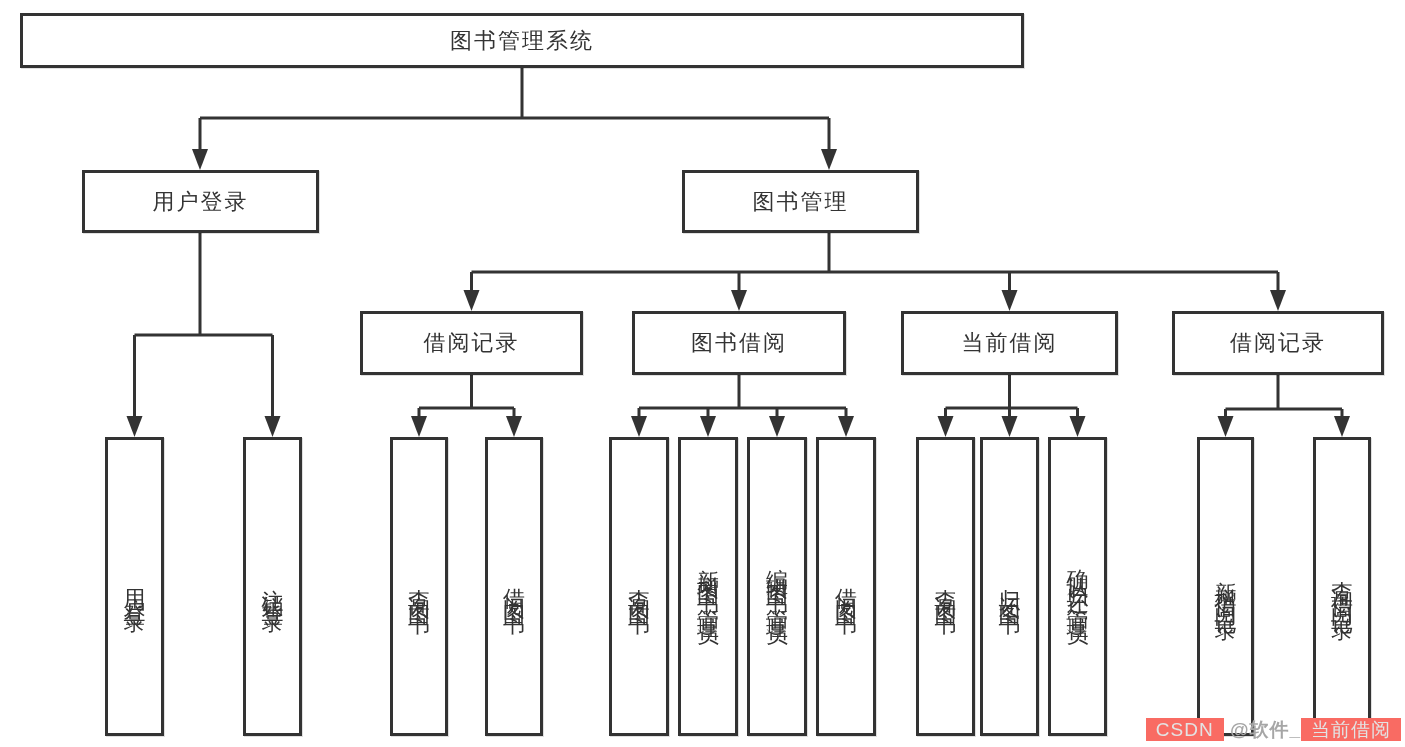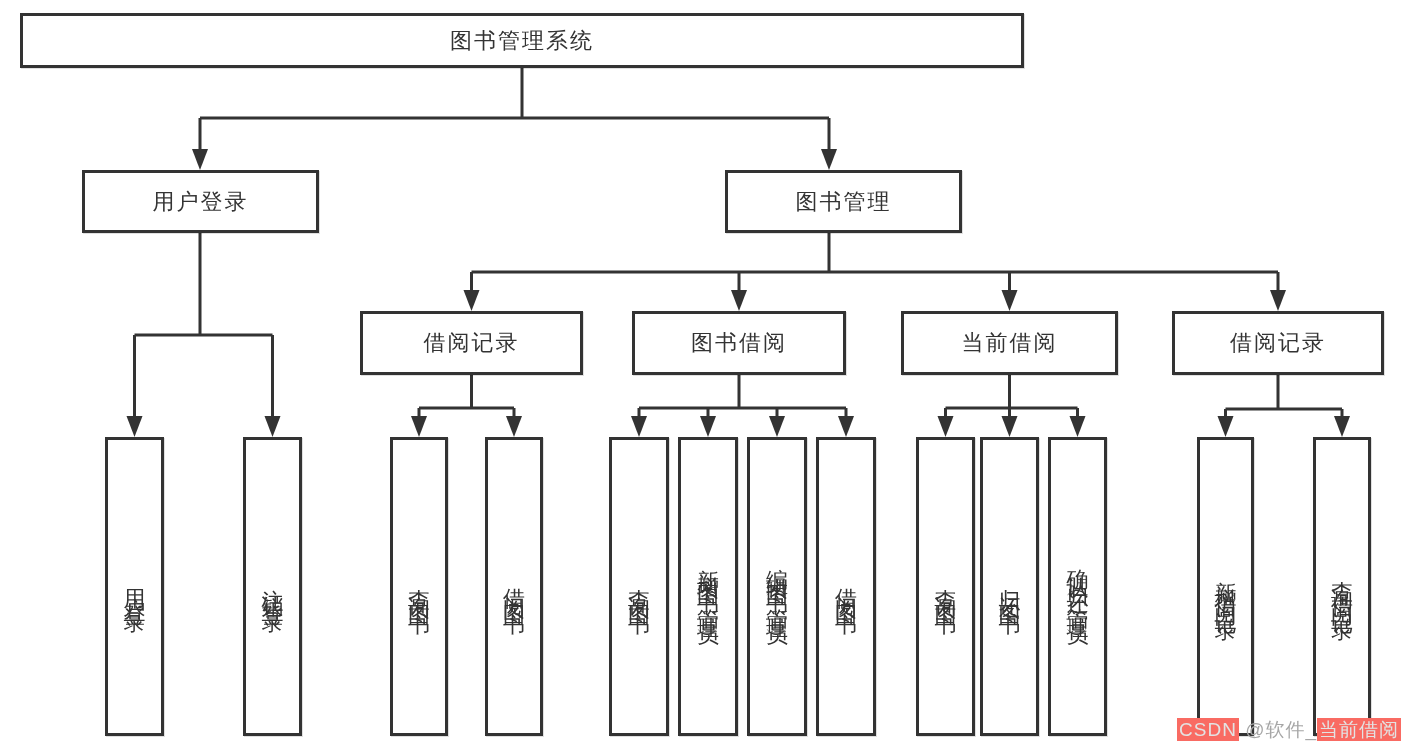--- a/index.html
+++ b/index.html
@@ -15,22 +15,22 @@
   }
   .node.h span{font-size:22px;letter-spacing:2px;white-space:nowrap;}
   .node.v span{
     writing-mode:vertical-rl;font-size:22px;letter-spacing:8px;line-height:1;
     white-space:nowrap;
   }
   .watermark{
     position:absolute;right:4px;bottom:4px;font-size:19px;letter-spacing:1px;
     white-space:nowrap;color:#a6a6a6;
   }
-  .watermark .wm-hl{background:#f96b63;color:#e3e3e3;padding:1px 2px;}
-  .watermark .wm-plain{color:#a6a6a6;}
+  .watermark .wm-hl{background:#f96b63;color:#e3e3e3;padding:1px 10px;}
+  .watermark .wm-plain{color:#a6a6a6;font-weight:bold;}
 </style>
 </head>
 <body>
 
 <div class="stage">
 
   <svg class="connectors" width="1405" height="747" viewBox="0 0 1405 747" xmlns="http://www.w3.org/2000/svg">
     <g stroke="#333333" stroke-width="3" fill="none">
 
       <path d="M522 66 V118 M200 118 H829 M200 118 V152 M829 118 V152"></path>
@@ -70,21 +70,21 @@
     </g>
   </svg>
 
   <div class="node h" style="left:20px;top:13px;width:1004px;height:55px">
     <span>图书管理系统</span>
   </div>
 
   <div class="node h" style="left:82px;top:170px;width:237px;height:63px">
     <span>用户登录</span>
   </div>
-  <div class="node h" style="left:725px;top:170px;width:237px;height:63px">
+  <div class="node h" style="left:682px;top:170px;width:237px;height:63px">
     <span>图书管理</span>
   </div>
 
   <div class="node h" style="left:360px;top:311px;width:223px;height:64px">
     <span>借阅记录</span>
   </div>
   <div class="node h" style="left:632px;top:311px;width:214px;height:64px">
     <span>图书借阅</span>
   </div>
   <div class="node h" style="left:901px;top:311px;width:217px;height:64px">

